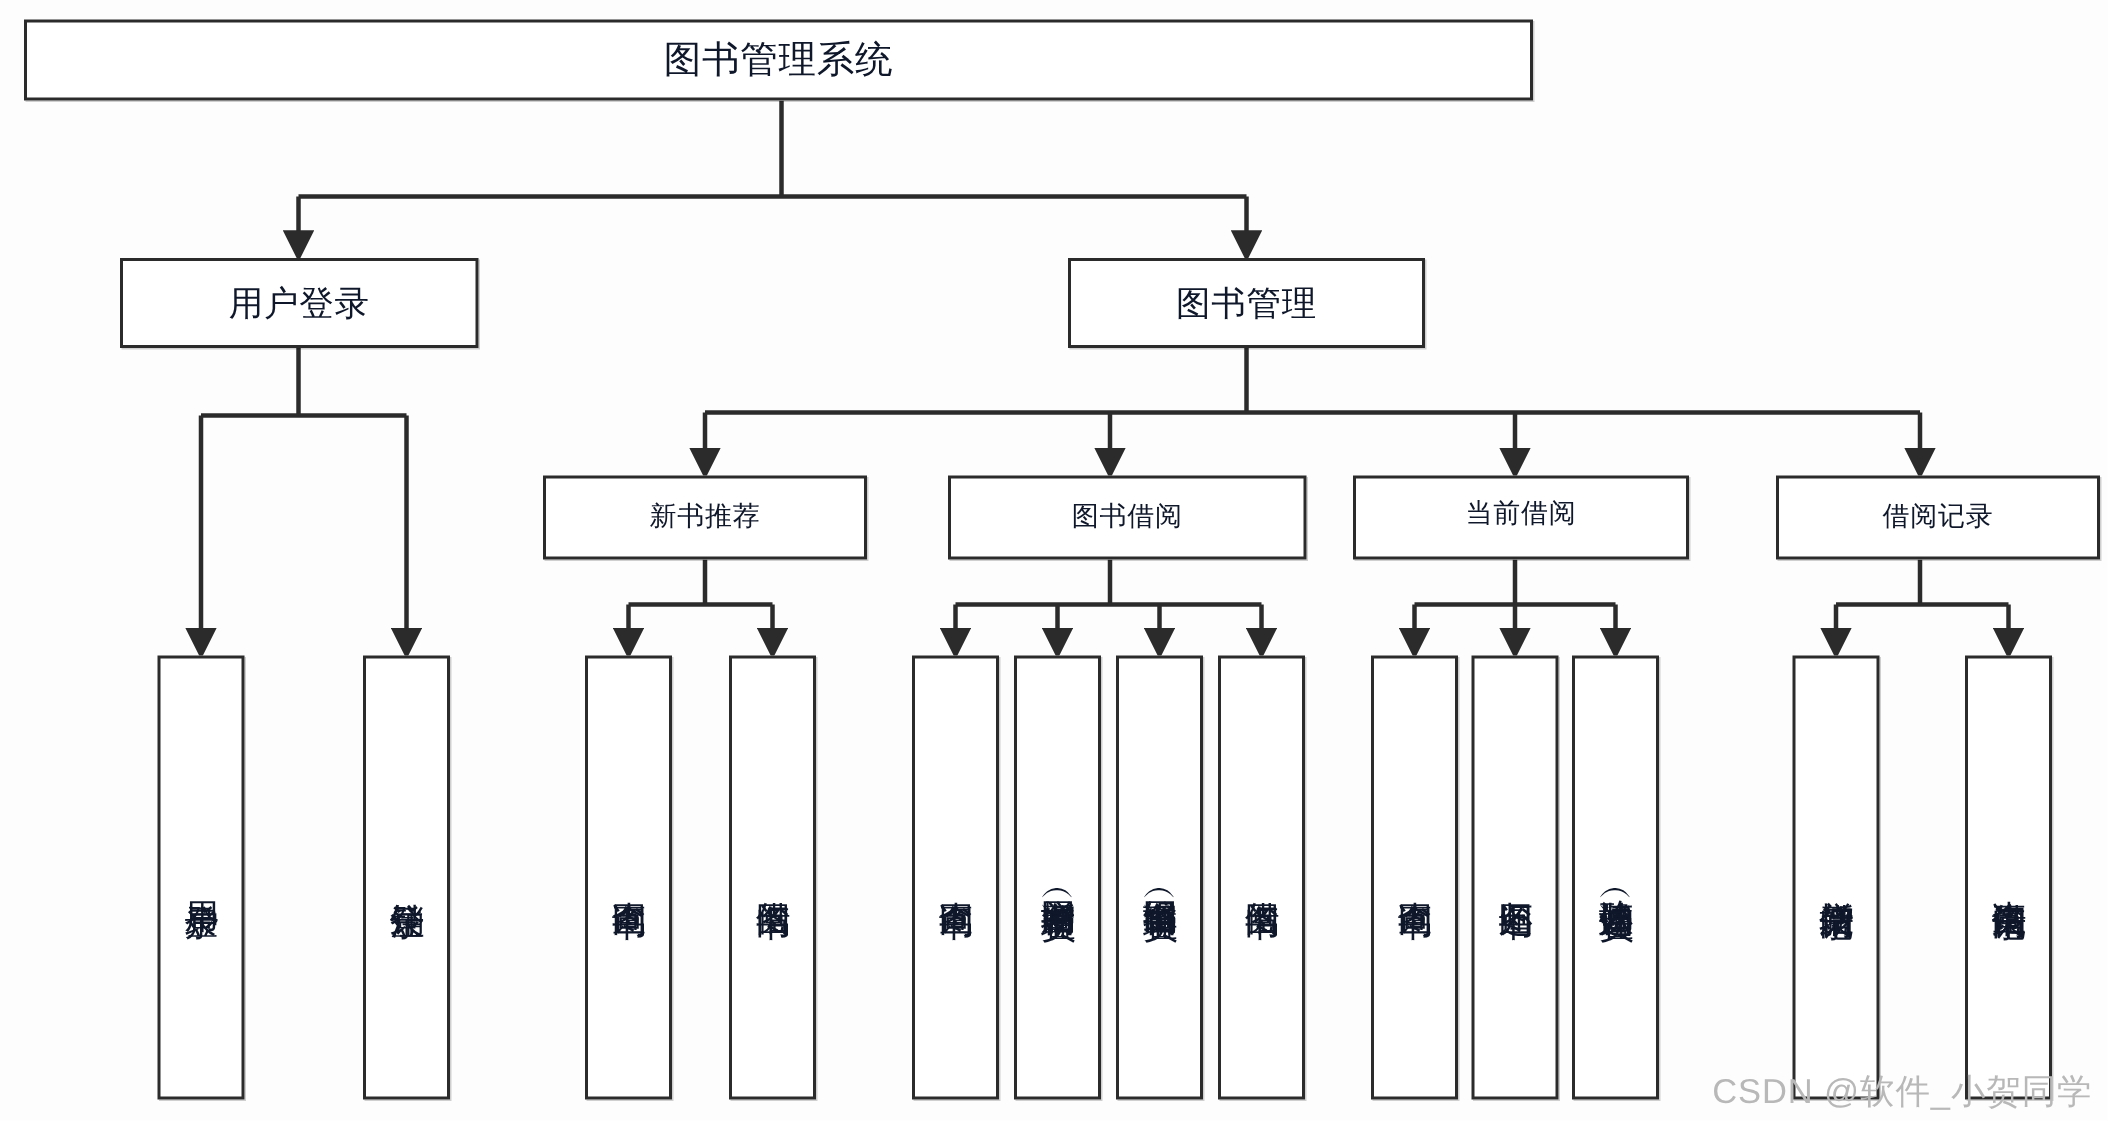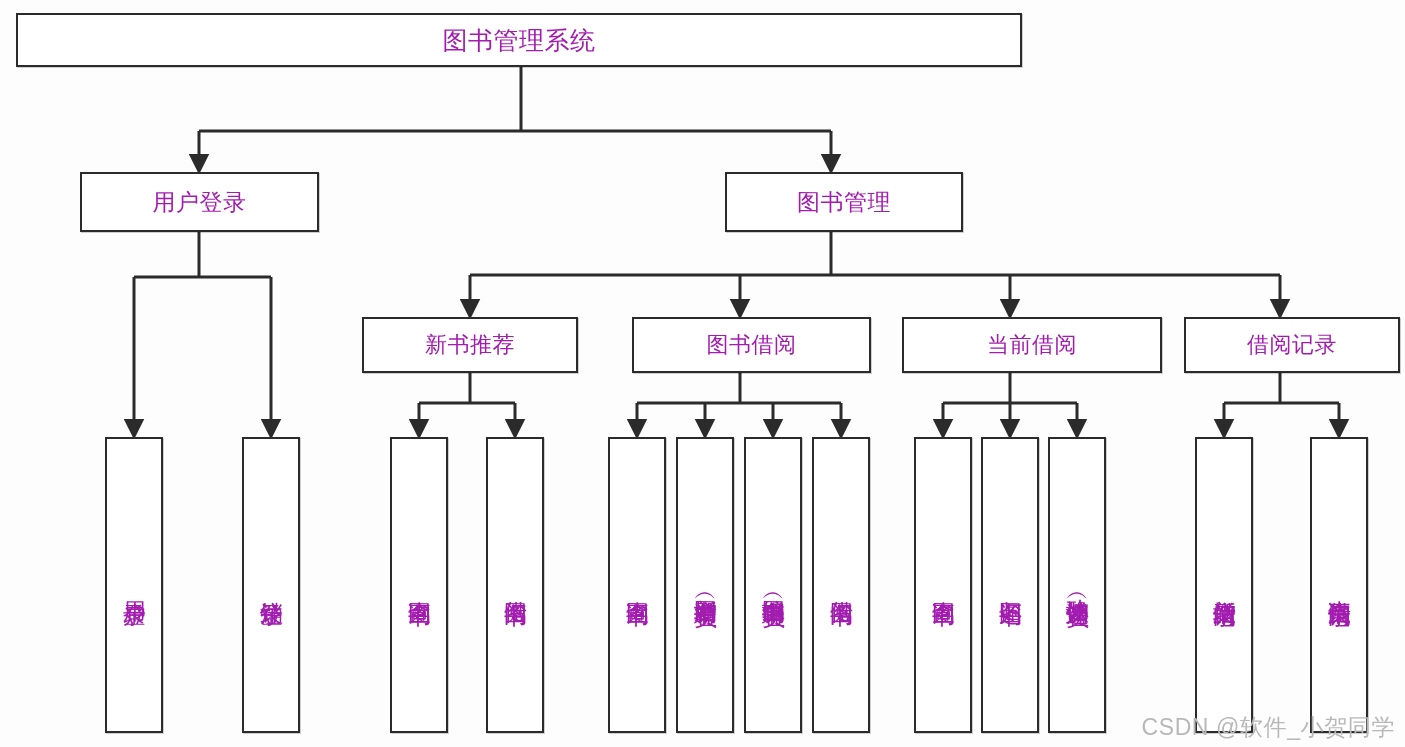--- a/index.html
+++ b/index.html
@@ -34,28 +34,28 @@
     box-sizing: border-box;
     border: 2.5px solid #2b2b2b;
     background: #ffffff;
     display: flex;
     align-items: center;
     justify-content: center;
     color: #222222;
     box-shadow: 1px 1px 0 rgba(0,0,0,0.18);
   }
   .node .label {
-    color: #a21caf;
+    color: #0f172a;
     line-height: 1.22;
     letter-spacing: 0.5px;
     white-space: nowrap;
   }
   .node-root .label   { font-size: 25px; }
   .node-level1 .label { font-size: 23px; }
-  .node-level2 .label { font-size: 22px; }
+  .node-level2 .label { font-size: 18px; }
   .node-leaf {
     border-width: 2.5px;
   }
   .node-leaf .label {
     font-size: 23px;
     writing-mode: vertical-rl;
     text-orientation: upright;
     line-height: 1.04;
     letter-spacing: 1px;
     white-space: nowrap;
@@ -132,33 +132,33 @@
   </svg>
 
   <div class="node node-root" style="left:16px; top:13px; width:1006px; height:54px;">
     <span class="label">图书管理系统</span>
   </div>
 
   <div class="node node-level1" style="left:80px; top:172px; width:239px; height:60px;">
     <span class="label">用户登录</span>
   </div>
 
-  <div class="node node-level1" style="left:712px; top:172px; width:238px; height:60px;margin-left:13px;">
+  <div class="node node-level1" style="left:712px; top:172px; width:238px; height:60px;">
     <span class="label">图书管理</span>
   </div>
 
   <div class="node node-level2" style="left:362px; top:317px; width:216px; height:56px;">
     <span class="label">新书推荐</span>
   </div>
 
   <div class="node node-level2" style="left:632px; top:317px; width:239px; height:56px;">
     <span class="label">图书借阅</span>
   </div>
 
-  <div class="node node-level2" style="left:902px; top:317px; width:260px; height:56px;">
+  <div class="node node-level2" style="left:902px; top:317px; width:224px; height:56px;font-family:Liberation Mono, monospace;">
     <span class="label">当前借阅</span>
   </div>
 
   <div class="node node-level2" style="left:1172px; top:317px; width:216px; height:56px;margin-left:12px;">
     <span class="label">借阅记录</span>
   </div>
 
   <div class="node node-leaf" style="left:105px; top:437px; width:58px; height:296px;">
     <span class="label">用户登录</span>
   </div>

